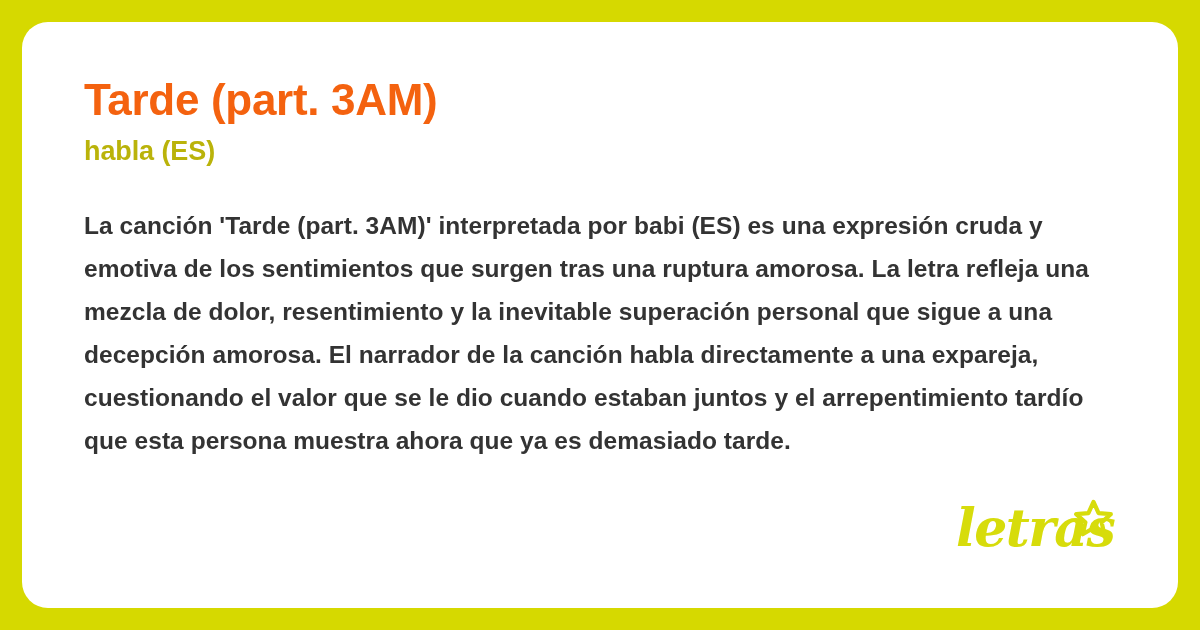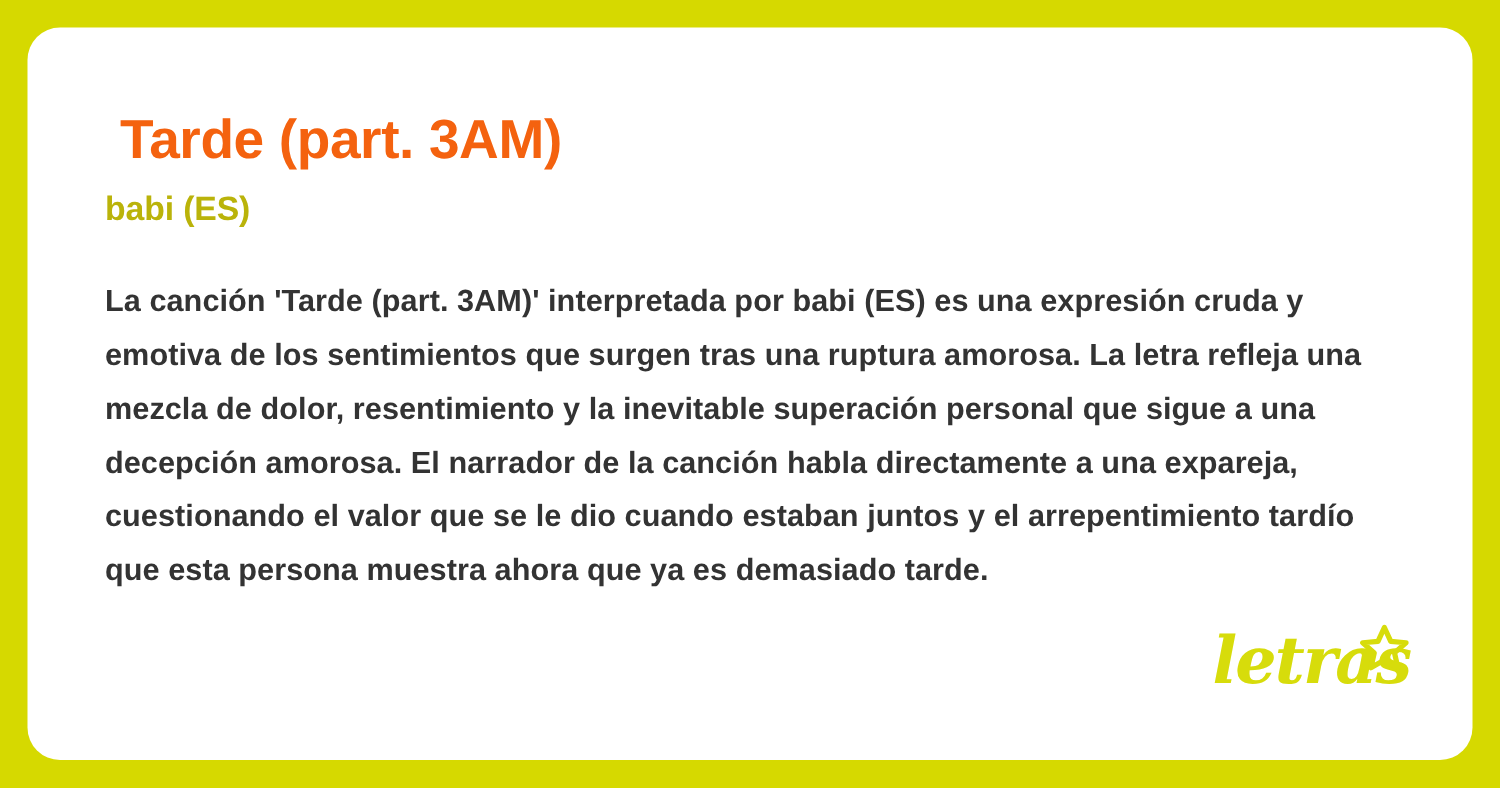--- a/index.html
+++ b/index.html
@@ -30,21 +30,21 @@
     width: 1156px;
     height: 586px;
     background: #ffffff;
     border-radius: 26px;
     box-sizing: border-box;
     padding: 52px 62px 40px 62px;
     overflow: hidden;
   }
 
   .song-title {
-    margin: 12px;
+    margin: 0;
     font-family: "Liberation Sans", sans-serif;
     font-size: 44px;
     line-height: 52px;
     font-weight: 700;
     color: #f4620f;
     letter-spacing: -0.3px;
     white-space: nowrap;
   }
 
   .artist-name {
@@ -63,21 +63,21 @@
     font-size: 24.5px;
     line-height: 43px;
     font-weight: 700;
     color: #333333;
     max-width: 1020px;
     letter-spacing: 0.05px;
   }
 
   .brand-logo {
     position: absolute;
-    right: 48px;
+    right: 62px;
     bottom: 48px;
     width: 160px;
     height: 62px;
     display: block;
     text-align: center;
   }
   .brand-logo svg {
     display: block;
     width: 100%;
     height: 100%;
@@ -94,21 +94,21 @@
 </style>
 </head>
 <body>
 
 <div class="og-canvas">
 
   <div class="card">
 
     <h1 class="song-title">Tarde (part. 3AM)</h1>
 
-    <h2 class="artist-name">babi (ES)</h2>
+    <h2 class="artist-name">habla (ES)</h2>
 
     <p class="description">La canción 'Tarde (part. 3AM)' interpretada por babi (ES) es una expresión cruda y emotiva de los sentimientos que surgen tras una ruptura amorosa. La letra refleja una mezcla de dolor, resentimiento y la inevitable superación personal que sigue a una decepción amorosa. El narrador de la canción habla directamente a una expareja, cuestionando el valor que se le dio cuando estaban juntos y el arrepentimiento tardío que esta persona muestra ahora que ya es demasiado tarde.</p>
 
     <div class="brand-logo">
       <svg viewBox="0 0 160 62" xmlns="http://www.w3.org/2000/svg" aria-hidden="true">
         <text class="brand-wordmark" x="0" y="48">letras</text>
         <g transform="translate(116,2)">
           <path d="M21.5 2 L26.6 13.1 L38.8 14.2 L29.6 22.3 L32.3 34.2 L21.5 28.0 L10.7 34.2 L13.4 22.3 L4.2 14.2 L16.4 13.1 Z" fill="none" stroke="#d7dc0b" stroke-width="4.2" stroke-linejoin="round"></path>
         </g>
       </svg>

